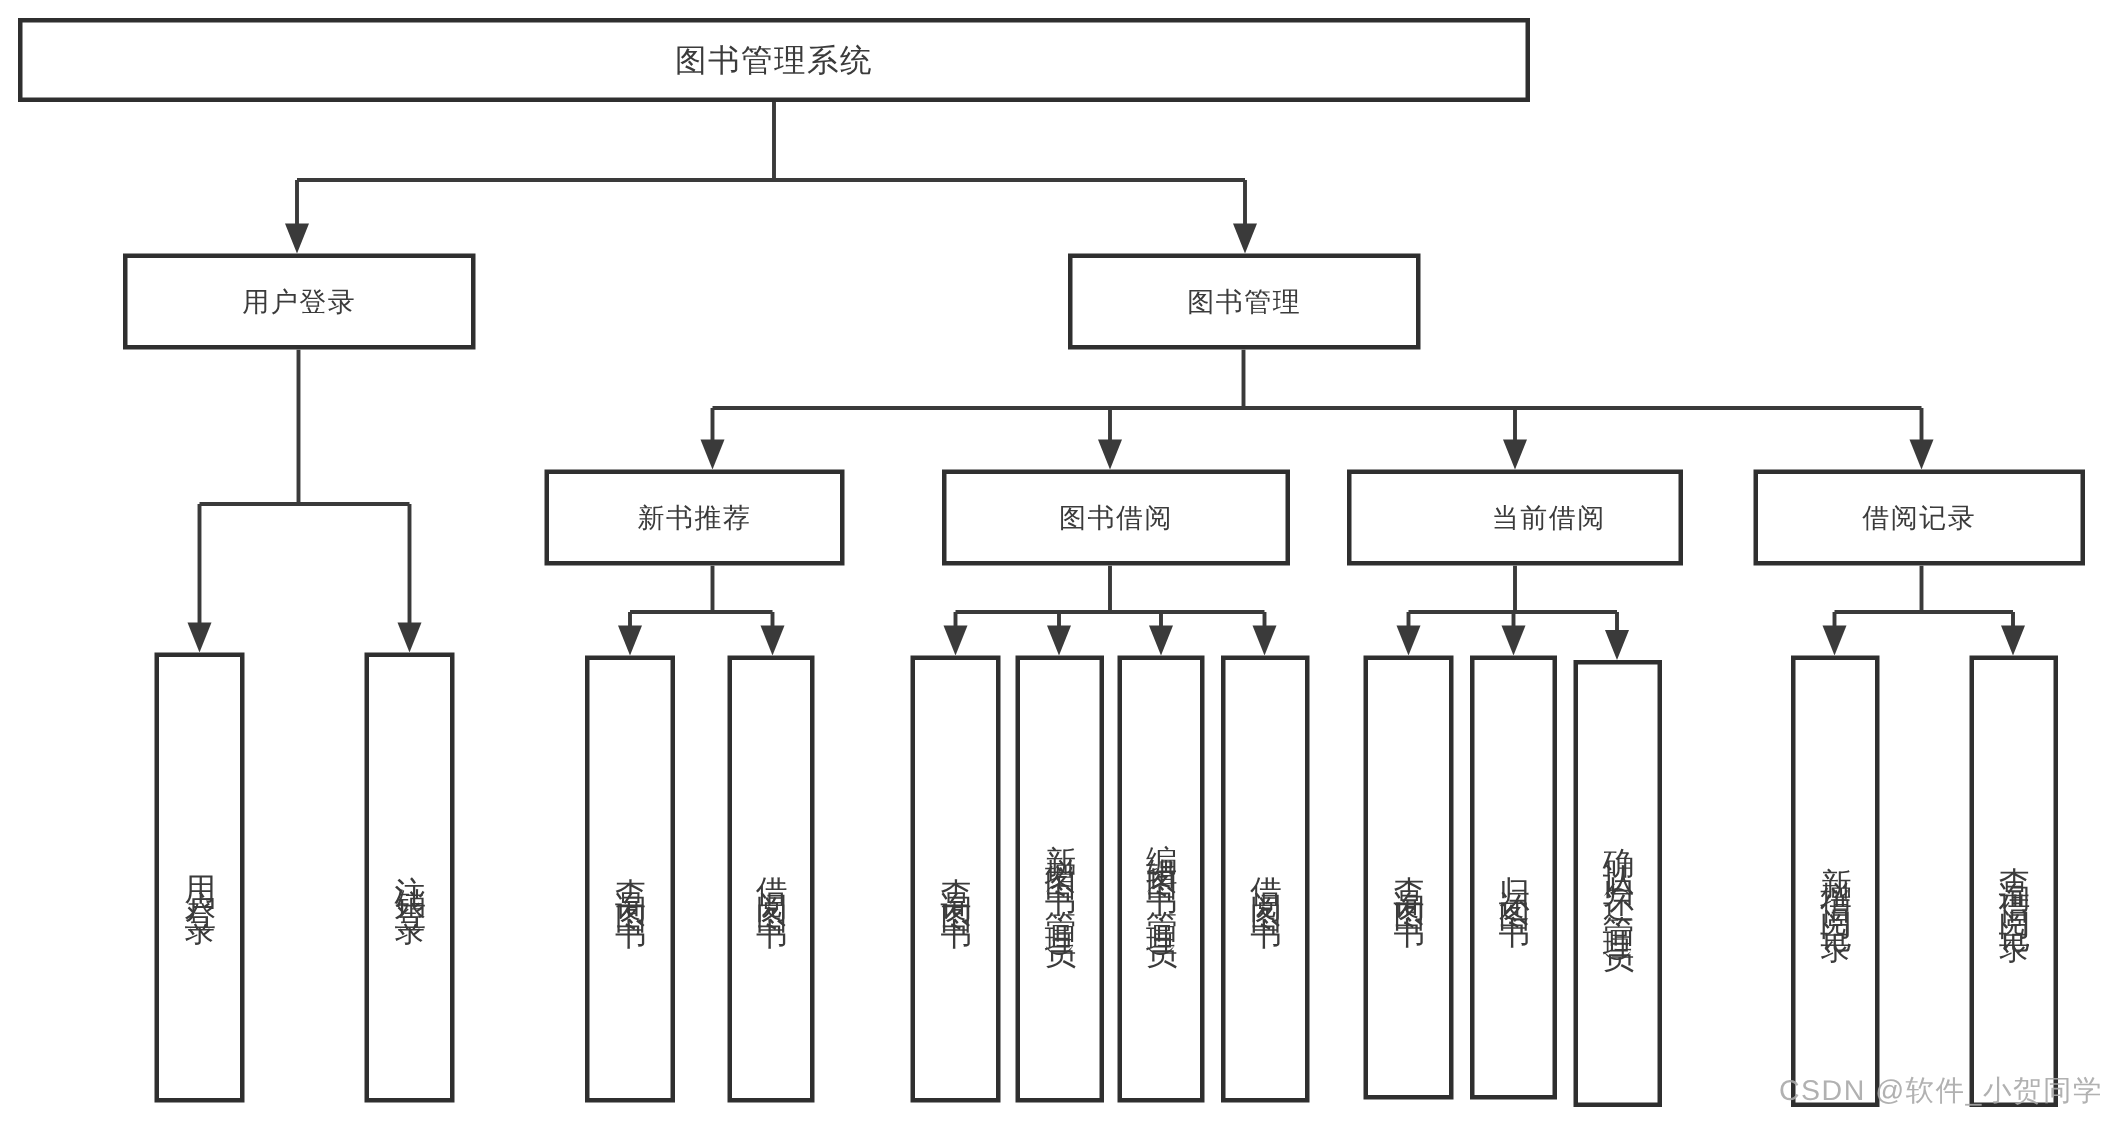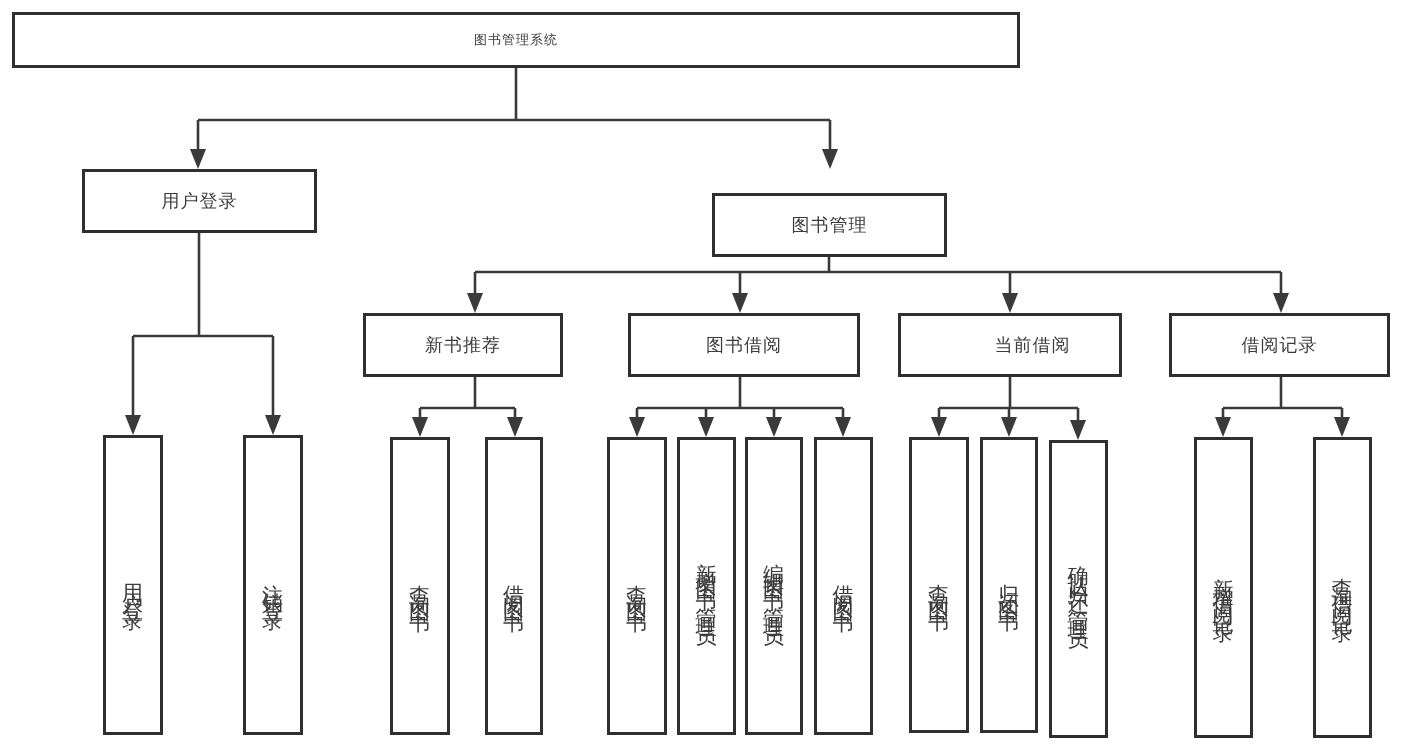--- a/index.html
+++ b/index.html
@@ -24,21 +24,21 @@
     position: absolute;
     background: #ffffff;
     border: 3px solid #2f2f2f;
     box-sizing: border-box;
     display: flex;
     align-items: center;
     justify-content: center;
     z-index: 1;
     color: #3b3b3b;
   }
-  .node.root .label { font-size: 13px; letter-spacing: 1px; }
+  .node.root .label { font-size: 21px; letter-spacing: 1px; }
   .node.branch .label { font-size: 18px; letter-spacing: 1px; }
   .node.leaf { z-index: 1; }
   .vtext {
     writing-mode: vertical-rl;
     text-orientation: mixed;
     font-size: 21px;
     letter-spacing: 9px;
     line-height: 1;
     white-space: nowrap;
     color: #3b3b3b;
@@ -98,21 +98,21 @@
     </g>
   </svg>
 
   <div class="node root" style="left:12px; top:12px; width:1008px; height:56px;">
     <span class="label">图书管理系统</span>
   </div>
 
   <div class="node branch" style="left:82px; top:169px; width:235px; height:64px;">
     <span class="label">用户登录</span>
   </div>
-  <div class="node branch" style="left:712px; top:169px; width:235px; height:64px;margin-top:24px;">
+  <div class="node branch" style="left:712px; top:169px; width:235px; height:64px;">
     <span class="label">图书管理</span>
   </div>
 
   <div class="node branch" style="left:363px; top:313px; width:200px; height:64px;">
     <span class="label">新书推荐</span>
   </div>
   <div class="node branch" style="left:628px; top:313px; width:232px; height:64px;">
     <span class="label">图书借阅</span>
   </div>
   <div class="node branch" style="left:898px; top:313px; width:224px; height:64px;padding-left:45px;">
@@ -159,14 +159,15 @@
     <span class="vtext">确认归还（管理员）</span>
   </div>
 
   <div class="node leaf" style="left:1194px; top:437px; width:59px; height:301px;">
     <span class="vtext">新增借阅记录</span>
   </div>
   <div class="node leaf" style="left:1313px; top:437px; width:59px; height:301px;">
     <span class="vtext">查询借阅记录</span>
   </div>
 
+  <div class="watermark" style="left:1186px; top:714px;">CSDN @软件_小贺同学</div>
 
 </div>
 
 </body></html>

